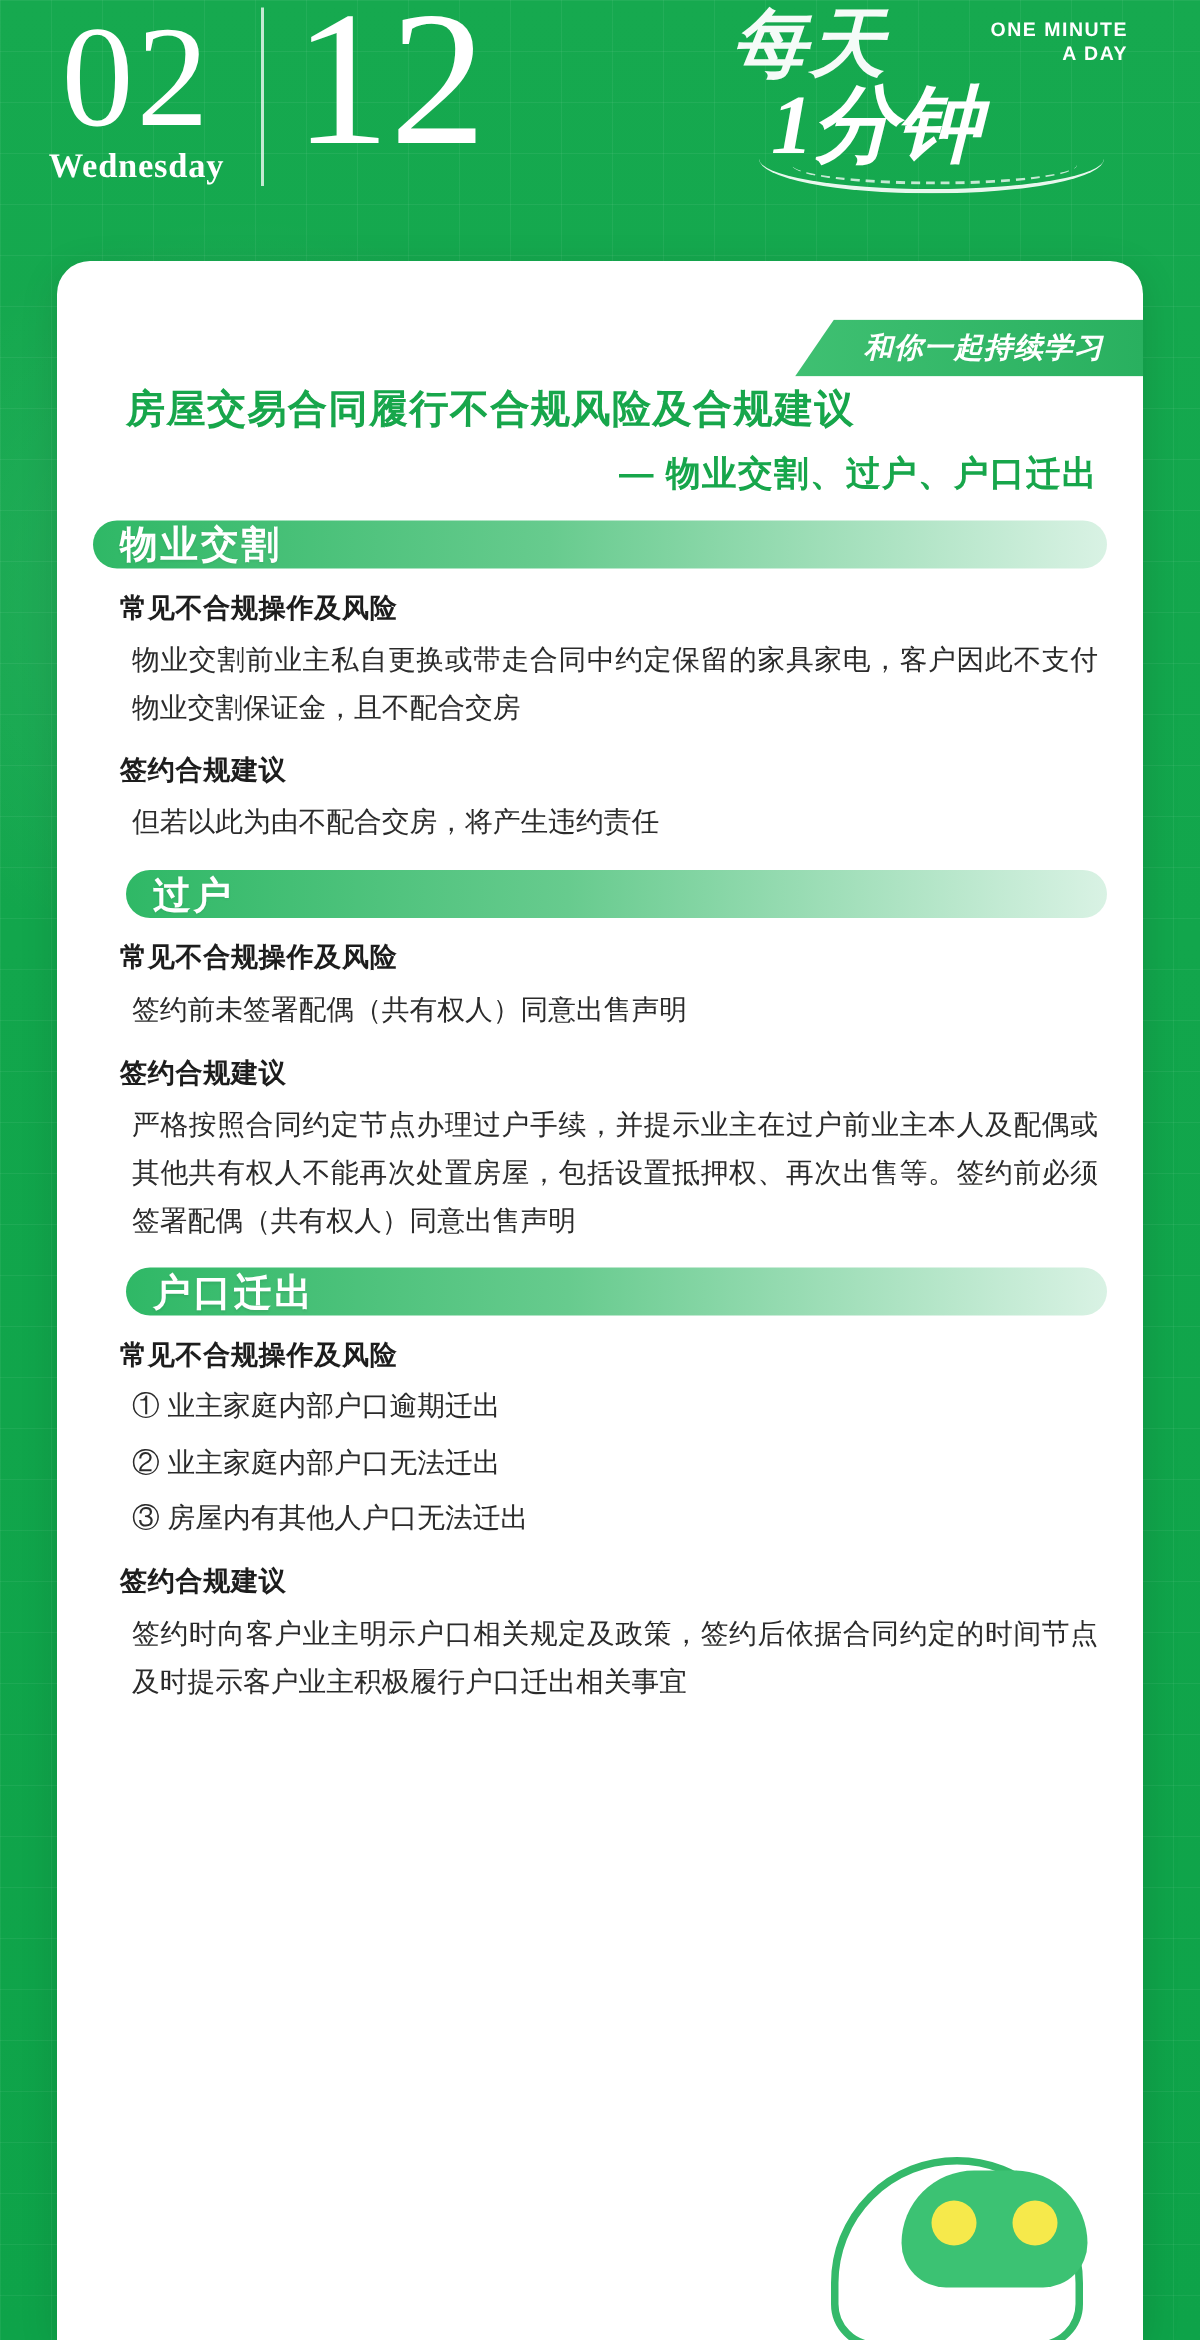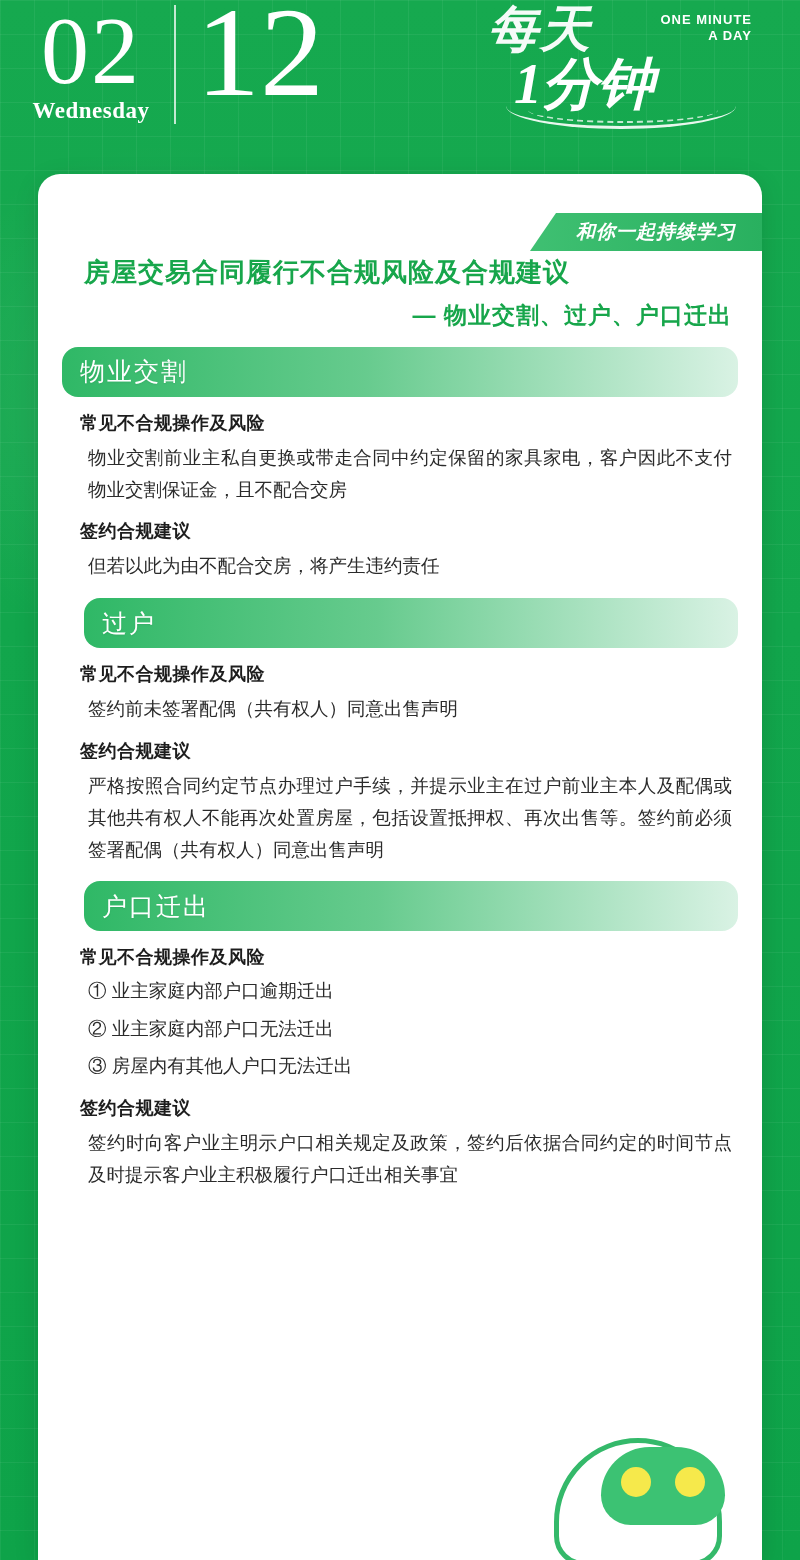--- a/index.html
+++ b/index.html
@@ -190,29 +190,29 @@
     font-weight: 700;
     color: #17a64b;
     letter-spacing: 1px;
     text-align: right;
     margin-top: 10px;
     padding-right: 6px;
   }
 
   .sec-head {
     margin-top: 16px;
-    height: 50px;
+    height: 32px;
     display: flex;
     align-items: center;
     padding-left: 18px;
     border-radius: 16px;
     background: linear-gradient(90deg, #2fb866 0%, #67cb8e 45%, #d9f2e4 100%);
     color: #ffffff;
     font-size: 25px;
-    font-weight: 400;
+    font-weight: 700;
     letter-spacing: 2px;
     text-shadow: 0 1px 2px rgba(0,0,0,0.08);
   }
   .sec-head.indent { margin-left: 22px; }
 
   .blk-label {
     margin-top: 14px;
     font-size: 18px;
     font-weight: 700;
     color: #1d1d1d;

